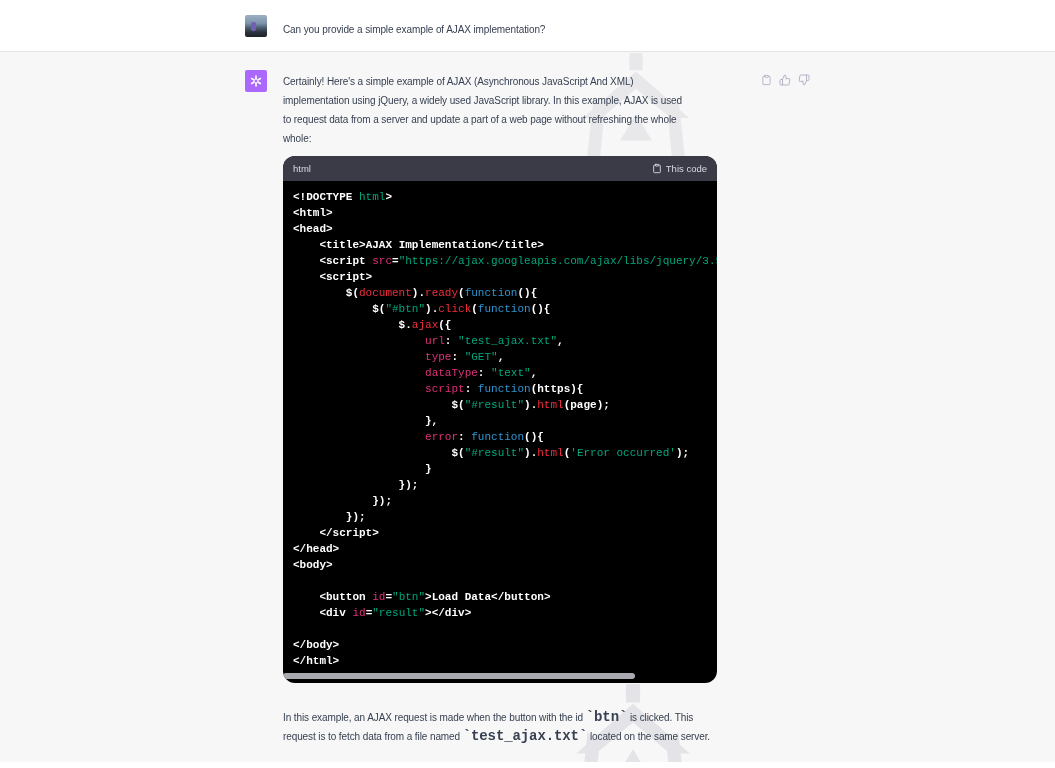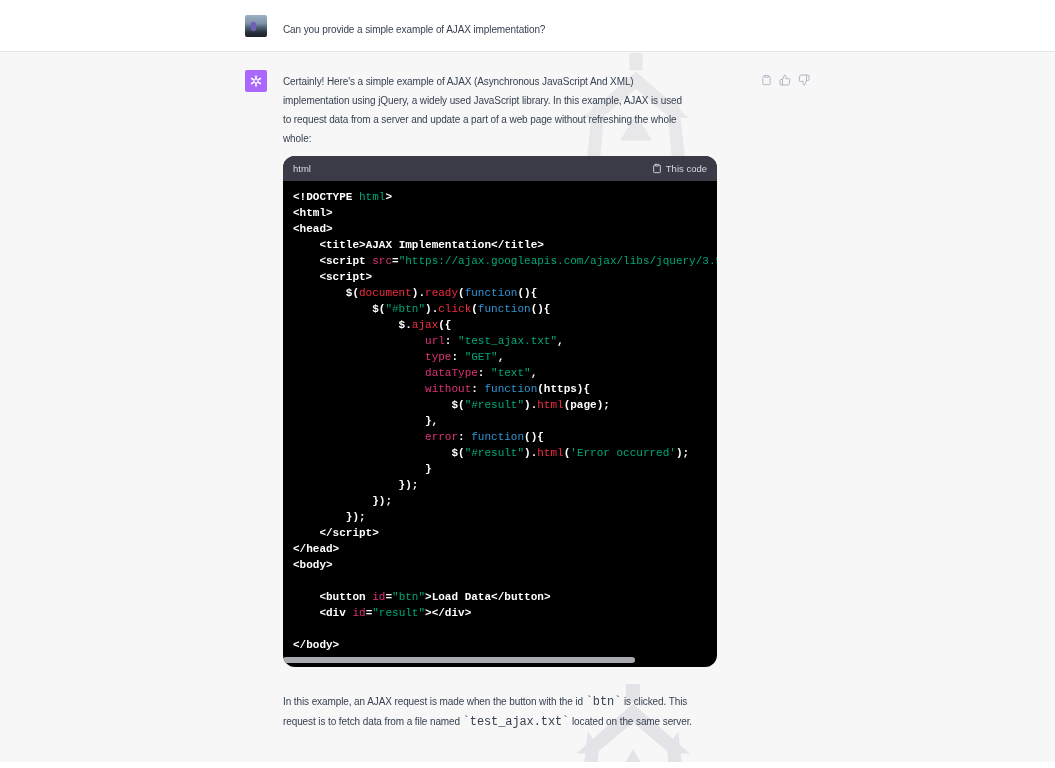--- a/index.html
+++ b/index.html
@@ -117,22 +117,22 @@
     margin: 4px 0 4px 0;
   }
   .hscroll-thumb {
     width: 81%; height: 6px;
     background: #a9a9b0;
     border-radius: 3px;
   }
   .outro { margin-top: 25px; }
   .inline-code {
     font-family: "Liberation Mono", "DejaVu Sans Mono", monospace;
-    font-weight: normal;
-    font-size: 12px;
+    font-weight: bold;
+    font-size: 14px;
     color: #374151;
   }
   .watermark {
     position: absolute;
     z-index: 0;
   }
   .wm-top { left: 568px; top: 1px; }
   .wm-bottom { left: 560px; top: 632px; }
   .icon-svg { display: block; }
 </style>
@@ -207,37 +207,38 @@
             <div class="code-line"><span class="tok-tag">&lt;head&gt;</span></div>
             <div class="code-line"><span class="tok-pln">    </span><span class="tok-tag">&lt;title&gt;</span><span class="tok-pln">AJAX Implementation</span><span class="tok-tag">&lt;/title&gt;</span></div>
             <div class="code-line"><span class="tok-pln">    </span><span class="tok-tag">&lt;script </span><span class="tok-attr">src</span><span class="tok-pln">=</span><span class="tok-str">"https://ajax.googleapis.com/ajax/libs/jquery/3.5.1/jquery.min.js"</span></div>
             <div class="code-line"><span class="tok-pln">    </span><span class="tok-tag">&lt;script&gt;</span></div>
             <div class="code-line"><span class="tok-pln">        $(</span><span class="tok-fn">document</span><span class="tok-pln">).</span><span class="tok-fn">ready</span><span class="tok-pln">(</span><span class="tok-kw">function</span><span class="tok-pln">(){</span></div>
             <div class="code-line"><span class="tok-pln">            $(</span><span class="tok-str">"#btn"</span><span class="tok-pln">).</span><span class="tok-fn">click</span><span class="tok-pln">(</span><span class="tok-kw">function</span><span class="tok-pln">(){</span></div>
             <div class="code-line"><span class="tok-pln">                $.</span><span class="tok-fn">ajax</span><span class="tok-pln">({</span></div>
             <div class="code-line"><span class="tok-pln">                    </span><span class="tok-attr">url</span><span class="tok-pln">: </span><span class="tok-str">"test_ajax.txt"</span><span class="tok-pln">,</span></div>
             <div class="code-line"><span class="tok-pln">                    </span><span class="tok-attr">type</span><span class="tok-pln">: </span><span class="tok-str">"GET"</span><span class="tok-pln">,</span></div>
             <div class="code-line"><span class="tok-pln">                    </span><span class="tok-attr">dataType</span><span class="tok-pln">: </span><span class="tok-str">"text"</span><span class="tok-pln">,</span></div>
-            <div class="code-line"><span class="tok-pln">                    </span><span class="tok-attr">without</span><span class="tok-pln">: </span><span class="tok-kw">function</span><span class="tok-pln">(https){</span></div>
+            <div class="code-line"><span class="tok-pln">                    </span><span class="tok-attr">script</span><span class="tok-pln">: </span><span class="tok-kw">function</span><span class="tok-pln">(https){</span></div>
             <div class="code-line"><span class="tok-pln">                        $(</span><span class="tok-str">"#result"</span><span class="tok-pln">).</span><span class="tok-fn">html</span><span class="tok-pln">(page);</span></div>
             <div class="code-line"><span class="tok-pln">                    },</span></div>
             <div class="code-line"><span class="tok-pln">                    </span><span class="tok-attr">error</span><span class="tok-pln">: </span><span class="tok-kw">function</span><span class="tok-pln">(){</span></div>
             <div class="code-line"><span class="tok-pln">                        $(</span><span class="tok-str">"#result"</span><span class="tok-pln">).</span><span class="tok-fn">html</span><span class="tok-pln">(</span><span class="tok-str">'Error occurred'</span><span class="tok-pln">);</span></div>
             <div class="code-line"><span class="tok-pln">                    }</span></div>
             <div class="code-line"><span class="tok-pln">                });</span></div>
             <div class="code-line"><span class="tok-pln">            });</span></div>
             <div class="code-line"><span class="tok-pln">        });</span></div>
             <div class="code-line"><span class="tok-pln">    </span><span class="tok-tag">&lt;/script&gt;</span></div>
             <div class="code-line"><span class="tok-tag">&lt;/head&gt;</span></div>
             <div class="code-line"><span class="tok-tag">&lt;body&gt;</span></div>
             <div class="code-line">&nbsp;</div>
             <div class="code-line"><span class="tok-pln">    </span><span class="tok-tag">&lt;button </span><span class="tok-attr">id</span><span class="tok-pln">=</span><span class="tok-str">"btn"</span><span class="tok-tag">&gt;</span><span class="tok-pln">Load Data</span><span class="tok-tag">&lt;/button&gt;</span></div>
             <div class="code-line"><span class="tok-pln">    </span><span class="tok-tag">&lt;div </span><span class="tok-attr">id</span><span class="tok-pln">=</span><span class="tok-str">"result"</span><span class="tok-tag">&gt;&lt;/div&gt;</span></div>
             <div class="code-line">&nbsp;</div>
             <div class="code-line"><span class="tok-tag">&lt;/body&gt;</span></div>
+            <div class="code-line"><span class="tok-tag">&lt;/html&gt;</span></div>
           </div>
         <div class="hscroll">
           <div class="hscroll-thumb" style="width: 81%;"></div>
         </div>
       </div>
 
       <div class="outro msg-text" id="outro">
           <div class="msg-line"><span>In this example, an AJAX request is made when the button with the id </span><code class="inline-code">`btn`</code><span> is clicked. This</span></div>
           <div class="msg-line"><span>request is to fetch data from a file named </span><code class="inline-code">`test_ajax.txt`</code><span> located on the same server.</span></div>
         </div>

